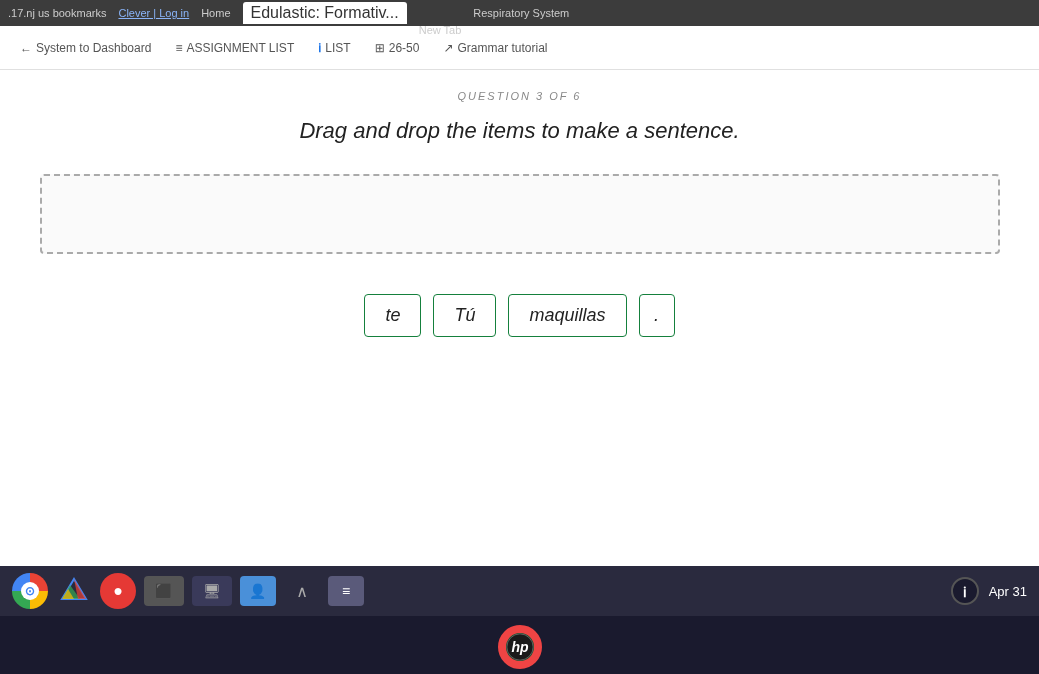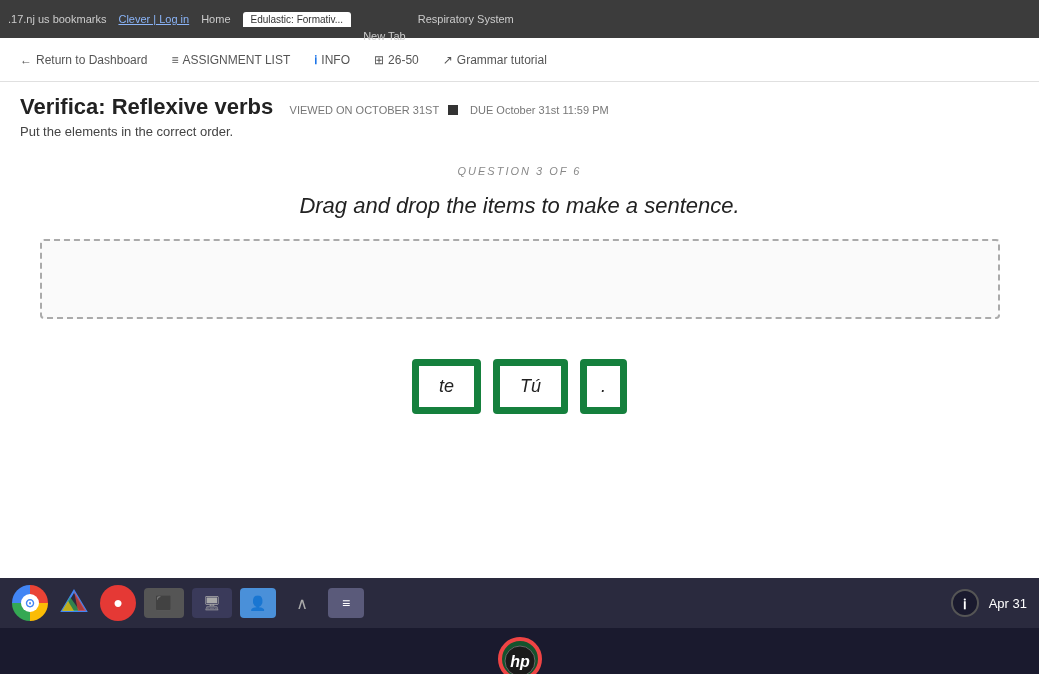--- a/index.html
+++ b/index.html
@@ -1,33 +1,33 @@
 <!DOCTYPE html>
 <html><head>
   <meta charset="utf-8">
   <style>
     * { margin: 0; padding: 0; box-sizing: border-box; }
     body { width: 1039px; height: 674px; overflow: hidden; font-family: Arial, sans-serif; background: #1a1a2e; }
 
     
     .browser-bar {
-      height: 38px;
+      height: 26px;
       background: #3c3c3c;
       display: flex;
       align-items: center;
       padding: 0 8px;
       gap: 12px;
       font-size: 11px;
       color: #ccc;
     }
     .browser-tab {
       background: #5a5a5a;
       padding: 2px 8px;
       border-radius: 3px 3px 0 0;
-      font-size: 10px;
+      font-size: 16px;
       color: #fff;
     }
     .browser-tab.active { background: #fff; color: #333; }
 
     
     .main-content {
       width: 1039px;
       height: 540px;
       background: #fff;
       display: flex;
@@ -91,21 +91,21 @@
     .question-counter {
       font-size: 11px;
       letter-spacing: 2px;
       color: #888;
       text-transform: uppercase;
       margin-bottom: 16px;
     }
     .question-instruction {
       font-size: 22px;
       color: #222;
-      margin-bottom: 20px;
+      margin-bottom: 30px;
       text-align: center;
     }
 
     
     .drop-zone {
       width: 960px;
       min-height: 80px;
       border: 2px dashed #aaa;
       border-radius: 4px;
       margin-bottom: 40px;
@@ -114,21 +114,21 @@
 
     
     .word-tiles {
       display: flex;
       gap: 12px;
       align-items: center;
       flex-wrap: wrap;
       justify-content: center;
     }
     .word-tile {
-      border: 7px solid #15803d;
+      border: 1px solid #15803d;
       border-radius: 4px;
       padding: 10px 20px;
       font-size: 18px;
       color: #222;
       background: #fff;
       cursor: grab;
       user-select: none;
       min-width: 50px;
       text-align: center;
     }
@@ -195,27 +195,27 @@
       display: flex;
       align-items: center;
       justify-content: center;
     }
     .hp-logo {
       width: 44px;
       height: 44px;
       border-radius: 50%;
       background: #14532d;
       display: flex;
-      align-items: flex-end;
+      align-items: center;
       justify-content: center;
       font-style: italic;
       font-weight: bold;
       font-size: 20px;
       color: #fff;
-      border: 4px solid #ef4444;
+      border: 8px solid #ef4444;
     }
     .viewed-dot {
       display: inline-block;
       width: 10px;
       height: 10px;
       background: #333;
       margin-left: 4px;
       vertical-align: middle;
     }
   </style>
@@ -229,59 +229,51 @@
   <span class="browser-tab active">Edulastic: Formativ...</span>
   <span style="cursor:pointer;margin-top:33px;">New Tab</span>
   <span style="cursor:pointer;">Respiratory System</span>
 </div>
 
 <div class="main-content">
 
   <div class="top-nav">
     <div class="nav-item">
       <span>← </span>
-      <span>Return to Dashboard</span>
+      <span>System to Dashboard</span>
     </div>
     <div class="nav-item">
       <span>≡ </span>
       <span>ASSIGNMENT LIST</span>
     </div>
     <div class="nav-item">
       <span style="color:#1a73e8; font-weight:bold;">ℹ </span>
-      <span>INFO</span>
+      <span>LIST</span>
     </div>
     <div class="nav-item">
       <span>⊞ </span>
       <span>26-50</span>
     </div>
     <div class="nav-item">
       <span>↗ </span>
       <span>Grammar tutorial</span>
     </div>
   </div>
 
-  <div class="assignment-header">
-    <div>
-      <span class="assignment-title">Verifica: Reflexive verbs</span>
-      <span class="assignment-meta">VIEWED ON OCTOBER 31ST</span>
-      <span class="viewed-dot"></span>
-      <span class="assignment-due">DUE  October 31st 11:59 PM</span>
-    </div>
-    <div class="assignment-subtitle">Put the elements in the correct order.</div>
-  </div>
 
   <div class="question-area">
     <div class="question-counter">QUESTION 3 OF 6</div>
     <div class="question-instruction">Drag and drop the items to make a sentence.</div>
 
     <div class="drop-zone"></div>
 
     <div class="word-tiles">
       <div class="word-tile">te</div>
       <div class="word-tile">Tú</div>
+      <div class="word-tile">maquillas</div>
       <div class="word-tile period">.</div>
     </div>
   </div>
 
 </div>
 
 <div class="taskbar">
 
   <div class="taskbar-icon" style="background: conic-gradient(#ea4335 0deg 90deg, #fbbc05 90deg 180deg, #34a853 180deg 270deg, #4285f4 270deg 360deg); border-radius: 50%;">
     <span style="color:#fff; font-size:12px; font-weight:bold; background:#fff; border-radius:50%; width:18px;height:18px;display:flex;align-items:center;justify-content:center; color:#4285f4;">⊙</span>

